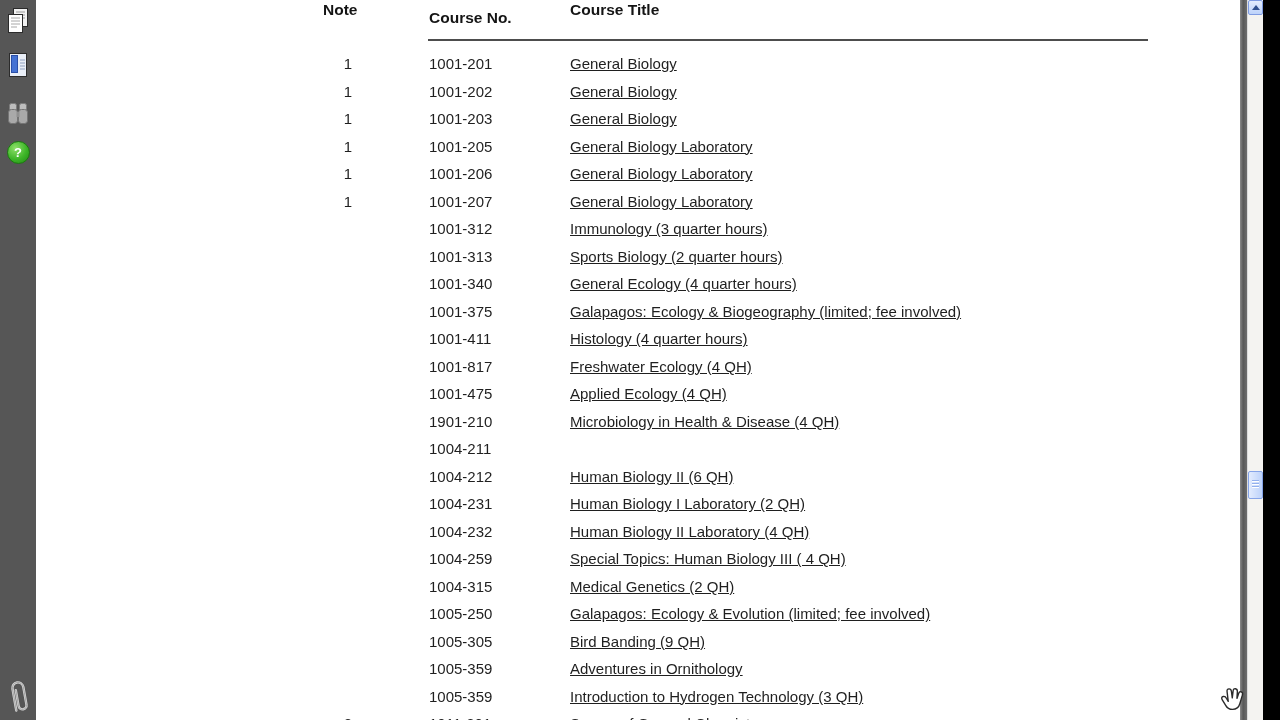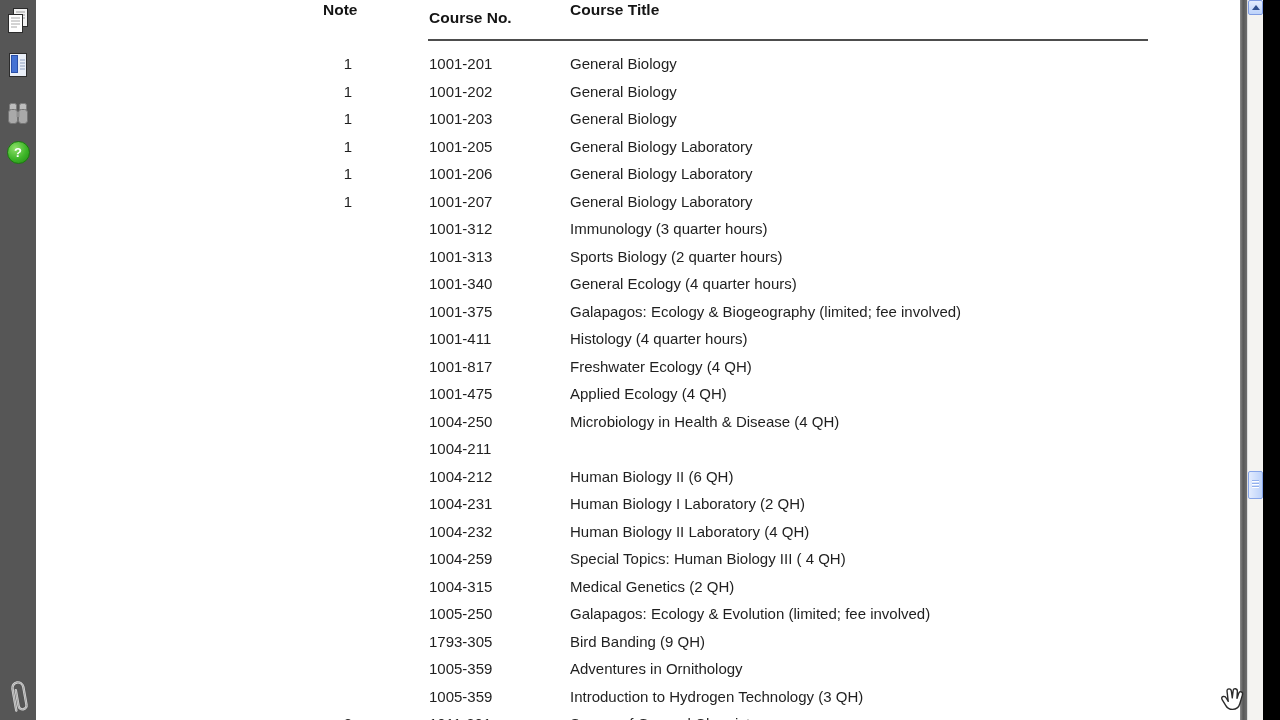--- a/index.html
+++ b/index.html
@@ -19,21 +19,21 @@
   .th{position:absolute;top:1px;font-size:15.5px;font-weight:bold;color:#141414;white-space:nowrap;}
   .th-note{left:287px;}
   .th-no{left:393px;margin-top:8px;}
   .th-title{left:534px;}
   .rule{position:absolute;left:392px;top:39px;width:720px;height:2px;background:#4d4d4d;}
   .rows{position:absolute;left:0;top:50.3px;width:1204px;}
   .row{position:relative;height:27.5px;}
   .row span{position:absolute;top:0;line-height:27.5px;font-size:15px;color:#1f1f1f;white-space:nowrap;}
   .cell-note{left:292px;width:40px;text-align:center;}
   .cell-no{left:393px;}
-  .cell-title{left:534px;}
+  .cell-title{left:534px;text-decoration:underline;}
 
   
   .separator{position:absolute;left:1240px;top:0;width:7px;height:720px;
     background:linear-gradient(to right,#8a8a8a,#585858 45%,#6e6e6e);}
 
   
   .scrollbar{position:absolute;left:1247px;top:0;width:15px;height:720px;
     background:#f4f3f1;border-left:1px solid #dcdcdc;}
   .sb-up{position:absolute;left:0px;top:0;width:13px;height:13px;
     background:linear-gradient(to bottom,#e3ecfe,#bdd2fa);
@@ -160,21 +160,21 @@
           <span class="cell-no">1001-817</span>
           <span class="cell-title">Freshwater Ecology (4 QH)</span>
         </div>
         <div class="row">
           <span class="cell-note"></span>
           <span class="cell-no">1001-475</span>
           <span class="cell-title">Applied Ecology (4 QH)</span>
         </div>
         <div class="row">
           <span class="cell-note"></span>
-          <span class="cell-no">1004-250</span>
+          <span class="cell-no">1901-210</span>
           <span class="cell-title">Microbiology in Health &amp; Disease (4 QH)</span>
         </div>
         <div class="row">
           <span class="cell-note"></span>
           <span class="cell-no">1004-211</span>
         </div>
         <div class="row">
           <span class="cell-note"></span>
           <span class="cell-no">1004-212</span>
           <span class="cell-title">Human Biology II (6 QH)</span>
@@ -199,21 +199,21 @@
           <span class="cell-no">1004-315</span>
           <span class="cell-title">Medical Genetics (2 QH)</span>
         </div>
         <div class="row">
           <span class="cell-note"></span>
           <span class="cell-no">1005-250</span>
           <span class="cell-title">Galapagos: Ecology &amp; Evolution (limited; fee involved)</span>
         </div>
         <div class="row">
           <span class="cell-note"></span>
-          <span class="cell-no">1793-305</span>
+          <span class="cell-no">1005-305</span>
           <span class="cell-title">Bird Banding (9 QH)</span>
         </div>
         <div class="row">
           <span class="cell-note"></span>
           <span class="cell-no">1005-359</span>
           <span class="cell-title">Adventures in Ornithology</span>
         </div>
         <div class="row">
           <span class="cell-note"></span>
           <span class="cell-no">1005-359</span>

